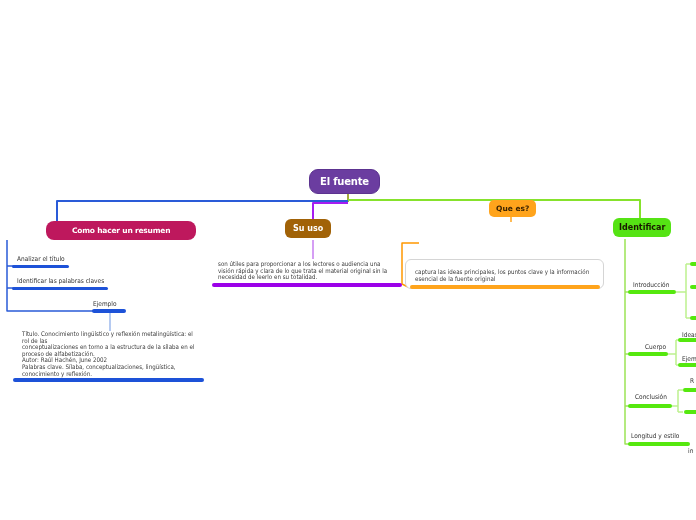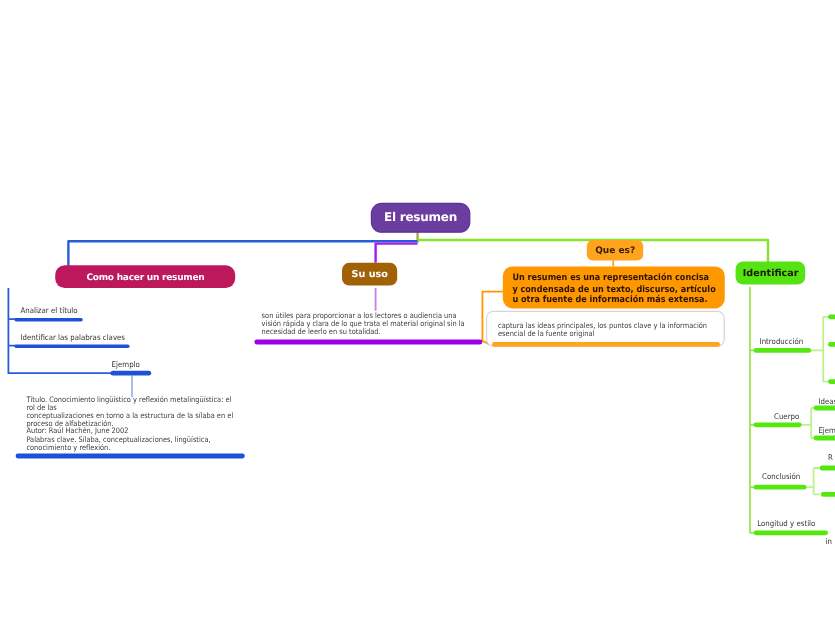--- a/index.html
+++ b/index.html
@@ -47,21 +47,21 @@
     <path d="M511,200 L511,203" stroke="#ffa41c" stroke-width="2" fill="none"></path>
     <path d="M511,217 L511,222" stroke="#ffa41c" stroke-width="1.5" fill="none"></path>
     <path d="M419,243 L402,243 L402,284 L408,287" stroke="#ff9800" stroke-width="1.5" fill="none" stroke-linejoin="round"></path>
 
     <path d="M625,239 L625,444 L630,444 M625,292 L630,292 M625,354 L630,354 M625,406 L630,406" stroke="#9ce455" stroke-width="1.5" fill="none" stroke-linejoin="round"></path>
     <path d="M676,292 L686,292 M686,264 L686,318 M686,264 L692,264 M686,318 L692,318" stroke="#bdf18f" stroke-width="1.5" fill="none"></path>
     <path d="M666,354 L676,354 M676,340 L676,365 M676,340 L680,340 M676,365 L680,365" stroke="#bdf18f" stroke-width="1.5" fill="none"></path>
     <path d="M670,406 L678,406 M678,390 L678,412 M678,390 L683,390 M678,412 L683,412" stroke="#bdf18f" stroke-width="1.5" fill="none"></path>
   </svg>
 
-  <div class="node node-root" style="left:309px;top:169px;">El resumen</div>
+  <div class="node node-root" style="left:309px;top:169px;">El fuente</div>
 
   <div class="node node-blue" style="left:2px;top:221px;">Como hacer un resumen</div>
   <div class="lbl" style="left:17px;top:255px;">Analizar el título</div>
   <div class="bar bar-blue" style="left:12px;top:265px;width:57px;"></div>
   <div class="lbl" style="left:17px;top:277px;">Identificar las palabras claves</div>
   <div class="bar bar-blue" style="left:12px;top:287px;width:96px;"></div>
   <div class="lbl" style="left:93px;top:300px;">Ejemplo</div>
   <div class="bar bar-blue" style="left:92px;top:309px;width:34px;height:3.5px;"></div>
   <div class="leafnote" style="left:22px;top:331px;">Título. Conocimiento lingüístico y reflexión metalingüística: el
 rol de las
@@ -72,25 +72,20 @@
 conocimiento y reflexión.</div>
   <div class="bar bar-blue" style="left:13px;top:378px;width:191px;height:4px;"></div>
 
   <div class="node node-violet" style="left:285px;top:219px;">Su uso</div>
   <div class="leafnote" style="left:218px;top:261px;">son útiles para proporcionar a los lectores o audiencia una
 visión rápida y clara de lo que trata el material original sin la
 necesidad de leerlo en su totalidad.</div>
   <div class="bar bar-violet" style="left:212px;top:283px;width:190px;height:4px;"></div>
 
   <div class="node node-orange" style="left:489px;top:200px;">Que es?</div>
-  <div class="defbox" style="left:419px;top:222px;width:185px;height:35px;">
-    <div class="txt">Un resumen es una representación concisa
-y condensada de un texto, discurso, artículo
-u otra fuente de información más extensa.</div>
-  </div>
   <div class="leafbox" style="left:405px;top:259px;width:199px;height:30px;"></div>
   <div class="leafnote" style="left:415px;top:269px;">captura las ideas principales, los puntos clave y la información
 esencial de la fuente original</div>
   <div class="bar bar-orange" style="left:410px;top:285px;width:190px;height:4px;"></div>
 
   <div class="node node-green" style="left:613px;top:218px;">Identificar</div>
   <div class="lbl" style="left:633px;top:281px;">Introducción</div>
   <div class="bar bar-green" style="left:628px;top:290px;width:48px;"></div>
   <div class="bar bar-green" style="left:690px;top:262px;width:12px;"></div>
   <div class="bar bar-green" style="left:690px;top:285px;width:12px;"></div>

